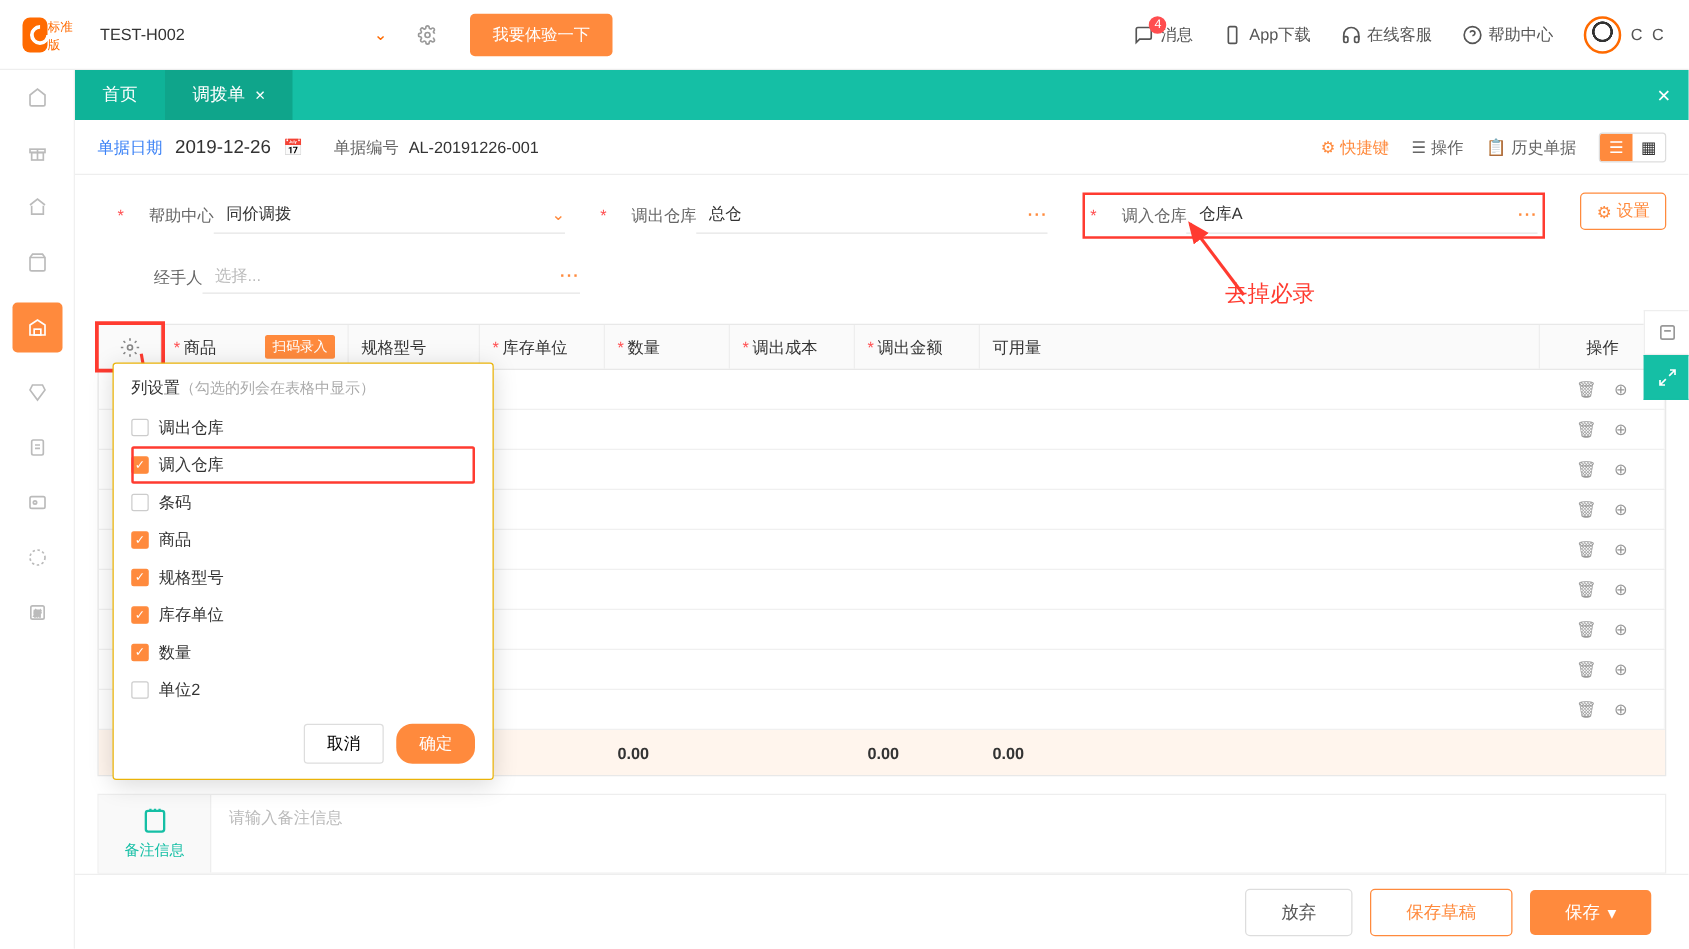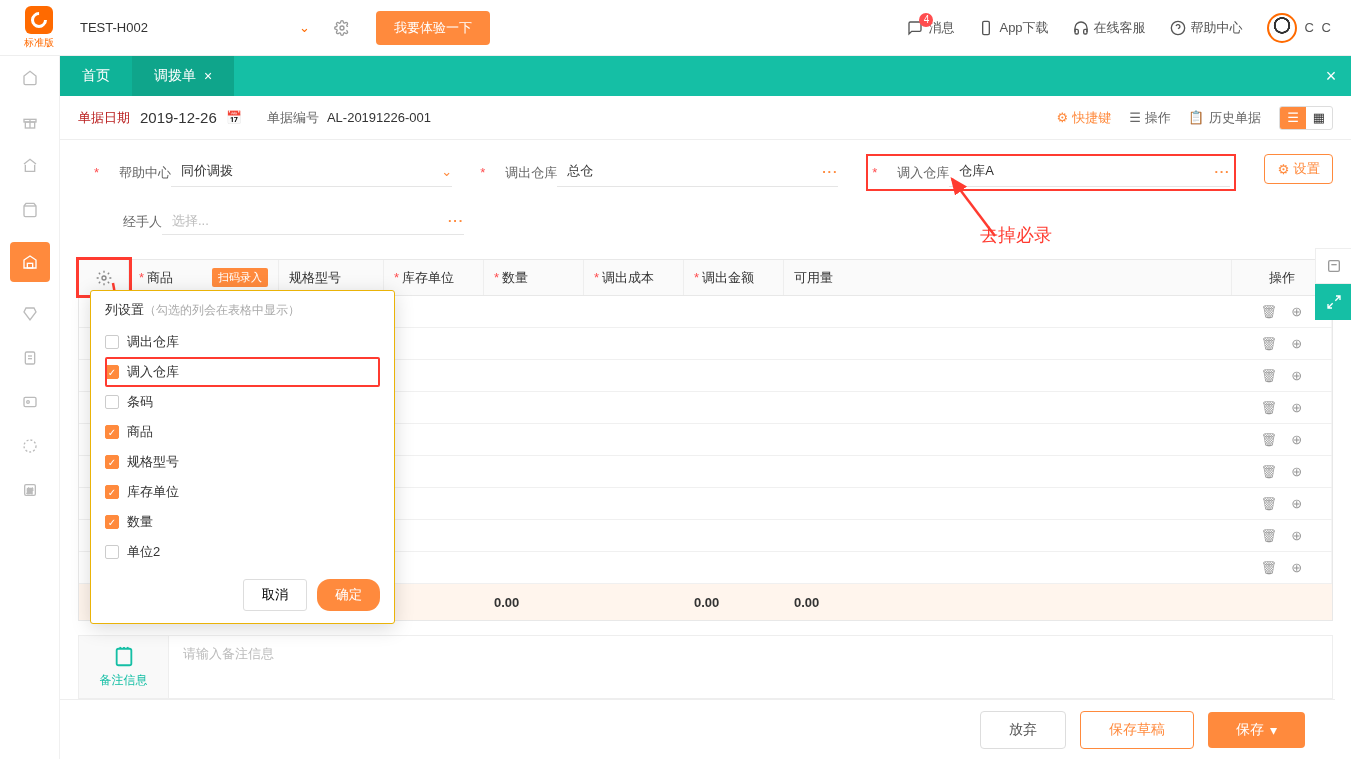--- a/index.html
+++ b/index.html
@@ -1,20 +1,20 @@
 <!DOCTYPE html>
 <html><head>
 <meta charset="utf-8">
 <style>
 * { margin: 0; padding: 0; box-sizing: border-box; font-family: "Microsoft YaHei", Arial, sans-serif; }
 body { background: #fff; font-size: 13px; color: #333; overflow: hidden; width: 1351px; height: 759px; position: relative; }
 
 
 .top-header { height: 56px; display: flex; align-items: center; padding: 0 18px; border-bottom: 1px solid #eee; }
-.logo-area { width: 42px; display: flex; flex-direction: column; align-items: center; margin-right: 10px; }
+.logo-area { width: 42px; display: flex; flex-direction: row; align-items: center; margin-right: 10px; }
 .logo-icon { width: 28px; height: 28px; background: #ff6a00; border-radius: 6px; position: relative; }
 .logo-icon::after { content: ""; position: absolute; width: 10px; height: 10px; border: 3px solid #fff; border-radius: 50%; border-top-color: transparent; top: 6px; left: 6px; transform: rotate(45deg); }
 .logo-text { font-size: 10px; color: #ff6a00; margin-top: 2px; }
 .company-select { flex: 0 0 250px; height: 32px; display: flex; align-items: center; padding: 0 10px; color: #333; cursor: pointer; }
 .company-select .chevron { margin-left: auto; color: #ff6a00; }
 .gear-btn { width: 28px; height: 28px; display: flex; align-items: center; justify-content: center; color: #999; margin-left: 8px; cursor: pointer; }
 .orange-btn { background: #ff8a3d; color: #fff; border: none; border-radius: 4px; padding: 8px 18px; margin-left: 20px; cursor: pointer; font-size: 13px; }
 .header-spacer { flex: 1; }
 .header-link { display: flex; align-items: center; gap: 5px; margin-left: 24px; color: #555; cursor: pointer; font-size: 13px; position: relative; }
 .header-link .badge { position: absolute; top: -6px; left: 12px; background: #ff4d4f; color: #fff; border-radius: 8px; font-size: 10px; min-width: 14px; height: 14px; display: flex; align-items: center; justify-content: center; padding: 0 3px; }
@@ -29,21 +29,21 @@
 
 .tab-bar { position: absolute; left: 60px; top: 56px; right: 0; height: 40px; background: #15bfa5; display: flex; align-items: center; }
 .tab { height: 40px; padding: 0 22px; display: flex; align-items: center; color: #fff; font-size: 14px; cursor: pointer; gap: 8px; }
 .tab.home { background: #0fb398; }
 .tab.active { background: #0fa58b; }
 .tab-close-bar { margin-left: auto; width: 40px; height: 40px; display: flex; align-items: center; justify-content: center; color: #fff; font-size: 18px; cursor: pointer; }
 
 
 .main { position: absolute; left: 60px; top: 96px; right: 0; bottom: 0; background: #fff; overflow: hidden; }
 .doc-header { height: 44px; display: flex; align-items: center; padding: 0 18px; border-bottom: 1px solid #eee; font-size: 13px; }
-.doc-header .label { color: #b91c1c; }
+.doc-header .label { color: #3b82f6; }
 .doc-header .date-val { color: #333; margin-left: 10px; font-size: 15px; }
 .cal-icon { color: #ff8a3d; margin-left: 10px; }
 .doc-header .num { margin-left: 24px; color: #666; }
 .doc-header .num-val { margin-left: 8px; color: #333; }
 .doc-header-right { margin-left: auto; display: flex; align-items: center; gap: 18px; }
 .hdr-link { display: flex; align-items: center; gap: 4px; color: #666; cursor: pointer; }
 .hdr-link.orange { color: #ff8a3d; }
 .view-toggle { display: flex; border: 1px solid #ddd; border-radius: 3px; overflow: hidden; }
 .view-toggle div { width: 26px; height: 22px; display: flex; align-items: center; justify-content: center; cursor: pointer; }
 .view-toggle .on { background: #ff8a3d; color: #fff; }
@@ -111,21 +111,21 @@
 
 
 .remarks { margin: 14px 18px 0; border: 1px solid #eee; display: flex; height: 64px; }
 .remarks-label { width: 90px; background: #f9f9f9; display: flex; flex-direction: column; align-items: center; justify-content: center; gap: 4px; color: #15bfa5; font-size: 12px; border-right: 1px solid #eee; }
 .remarks-label svg { color: #15bfa5; }
 .remarks-input { flex: 1; padding: 10px 14px; }
 .remarks-input input { border: none; outline: none; width: 100%; font-size: 13px; }
 .remarks-input input::placeholder { color: #bbb; }
 
 
-.footer { position: absolute; left: 0; right: 16px; bottom: 0; height: 60px; display: flex; align-items: center; justify-content: flex-end; gap: 14px; padding: 0 30px; border-top: 1px solid #eee; background: #fff; }
+.footer { position: absolute; left: 0; right: 0; bottom: 0; height: 60px; display: flex; align-items: center; justify-content: flex-end; gap: 14px; padding: 0 30px; border-top: 1px solid #eee; background: #fff; }
 .fbtn { padding: 9px 28px; border-radius: 4px; cursor: pointer; font-size: 14px; }
 .fbtn.discard { border: 1px solid #ddd; background: #fff; color: #555; }
 .fbtn.draft { border: 1px solid #ff8a3d; background: #fff; color: #ff8a3d; }
 .fbtn.save { border: none; background: #ff8a3d; color: #fff; display: flex; align-items: center; gap: 6px; }
 
 .icon-svg { width: 16px; height: 16px; }
 </style>
 </head>
 <body>
 

